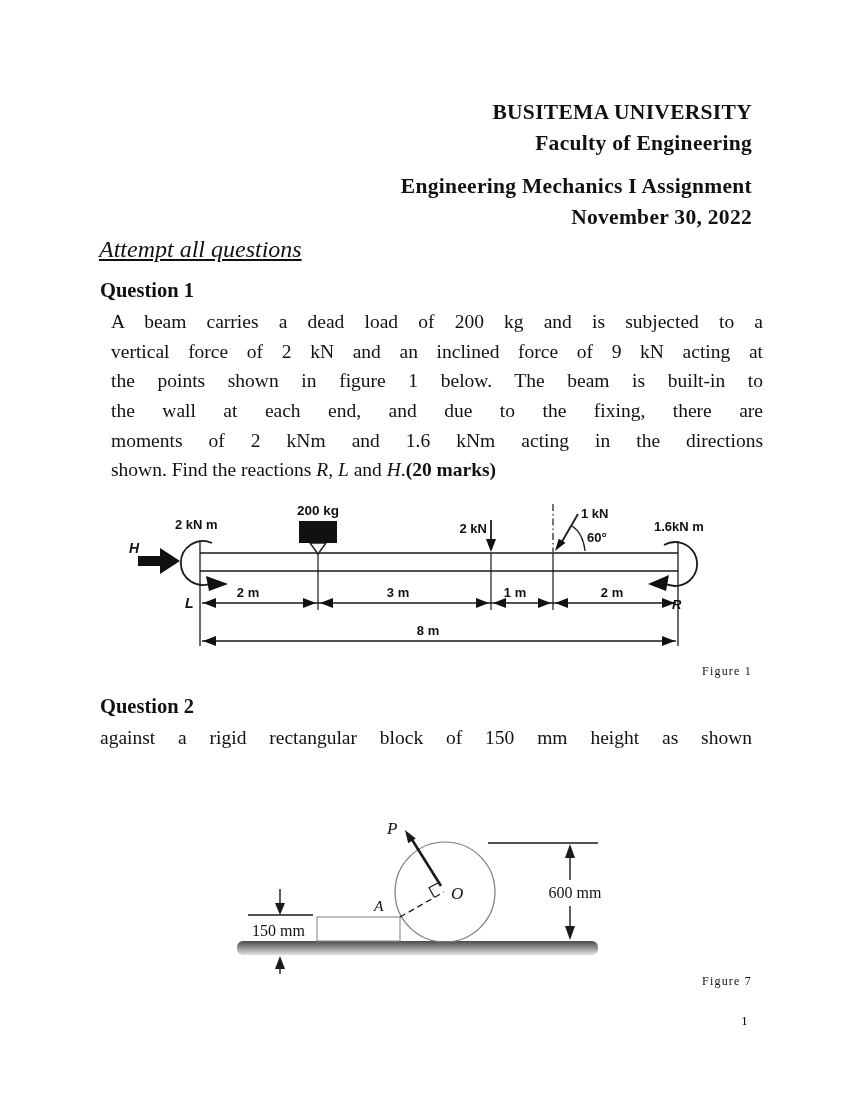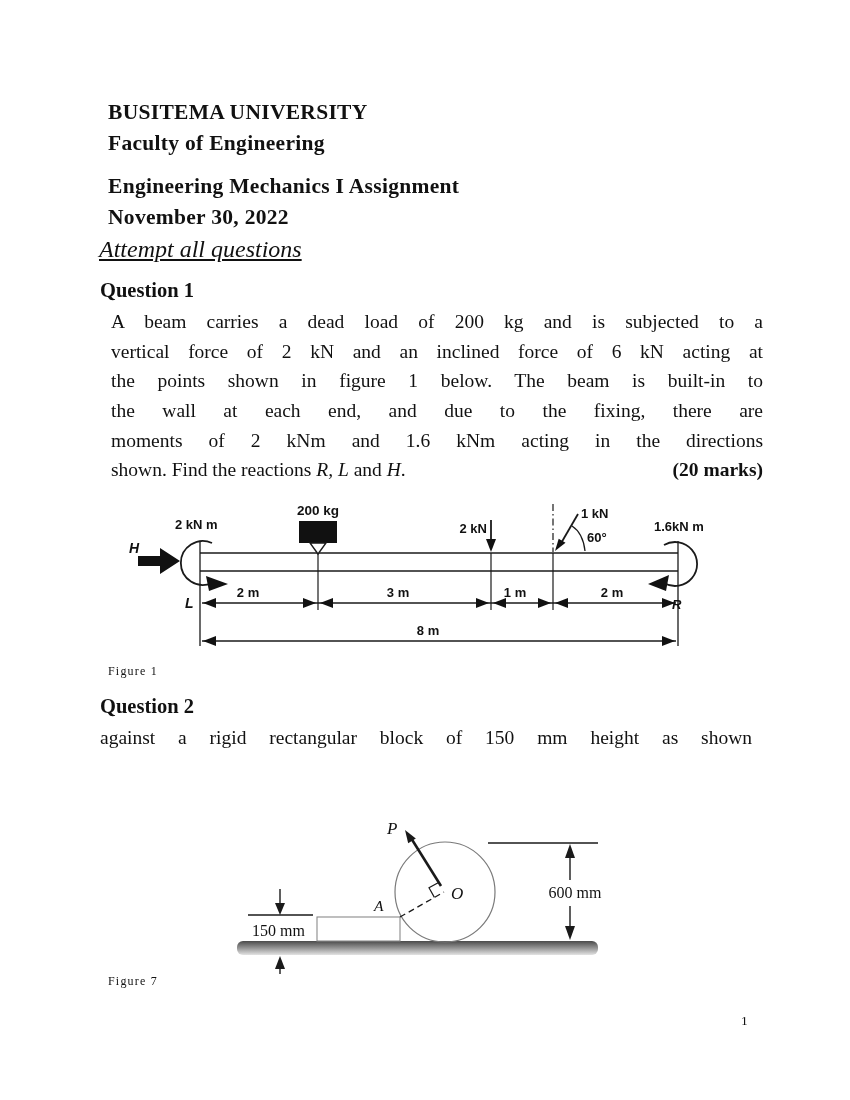--- a/index.html
+++ b/index.html
@@ -5,33 +5,33 @@
   * { margin:0; padding:0; box-sizing:border-box; }
   html,body { width:850px; height:1100px; }
   body {
     position:relative;
     background:#ffffff;
     font-family:"Liberation Serif", serif;
     color:#111111;
     overflow:hidden;
   }
   .abs { position:absolute; }
-  .center-line { left:108px; width:652px; text-align:left; }
+  .center-line { left:100px; width:652px; text-align:right; }
   .h-bold { font-weight:bold; font-size:21.5px; letter-spacing:0.3px; }
   .note-italic { font-style:italic; font-size:24px;text-decoration:underline; }
   .q-title { font-weight:bold; font-size:20.5px;font-family:Liberation Serif, serif; }
   .para { left:100px; width:652px; font-size:19.5px; }
   .para .jline {
     height:29.7px; line-height:29.7px;
     text-align:justify; text-align-last:justify;
     white-space:normal;
   }
   .para .lastline {
     height:29.7px; line-height:29.7px;
-    display:flex; justify-content:space-between;
+    display:flex; 
   }
   .marks { font-weight:bold; }
   .fig-caption { font-size:12px; letter-spacing:1.2px; }
   .pagenum { font-size:13.5px; }
   svg text { fill:#111111; }
   .flabel { font-family:"Liberation Sans", sans-serif; font-weight:bold; font-size:13px; }
   .flabel-i { font-family:"Liberation Sans", sans-serif; font-weight:bold; font-style:italic; font-size:14px; }
   .slabel { font-family:"Liberation Serif", serif; font-size:16px; }
   .slabel-i { font-family:"Liberation Serif", serif; font-style:italic; font-size:17px; }
 </style>
@@ -40,21 +40,21 @@
 
 <div class="abs center-line h-bold" style="top:100px;">BUSITEMA UNIVERSITY</div>
 <div class="abs center-line h-bold" style="top:131px;">Faculty of Engineering</div>
 <div class="abs center-line h-bold" style="top:174px;">Engineering Mechanics I Assignment</div>
 <div class="abs center-line h-bold" style="top:205px;">November 30, 2022</div>
 <div class="abs note-italic" style="top:236px;left:99px;">Attempt all questions</div>
 
 <div class="abs q-title" style="top:279px;left:100px;">Question 1</div>
 <div class="abs para" style="top:307px;margin-left:11px;">
   <div class="jline">A beam carries a dead load of 200 kg and is subjected to a</div>
-  <div class="jline">vertical force of 2 kN and an inclined force of 6 kN acting at</div>
+  <div class="jline">vertical force of 2 kN and an inclined force of 9 kN acting at</div>
   <div class="jline">the points shown in figure 1 below. The beam is built-in to</div>
   <div class="jline">the wall at each end, and due to the fixing, there are</div>
   <div class="jline">moments of 2 kNm and 1.6 kNm acting in the directions</div>
   <div class="lastline">
     <span><span>shown. Find the reactions </span><i>R, L</i><span> and </span><i>H</i><span>.</span></span>
     <span class="marks">(20 marks)</span>
   </div>
 </div>
 
 <svg class="abs" style="top:495px;left:125px;" width="635" height="165" viewBox="125 495 635 165">

